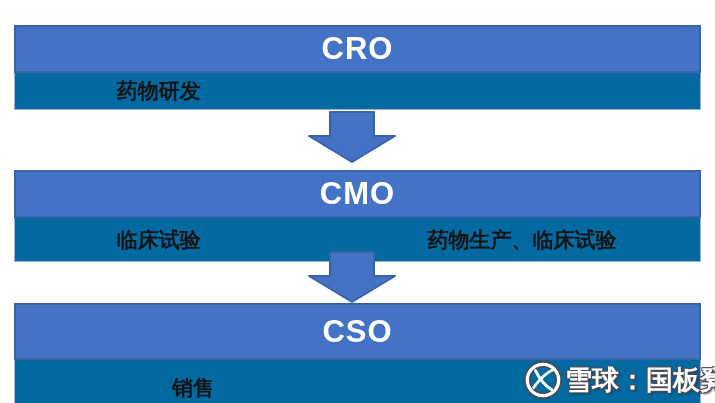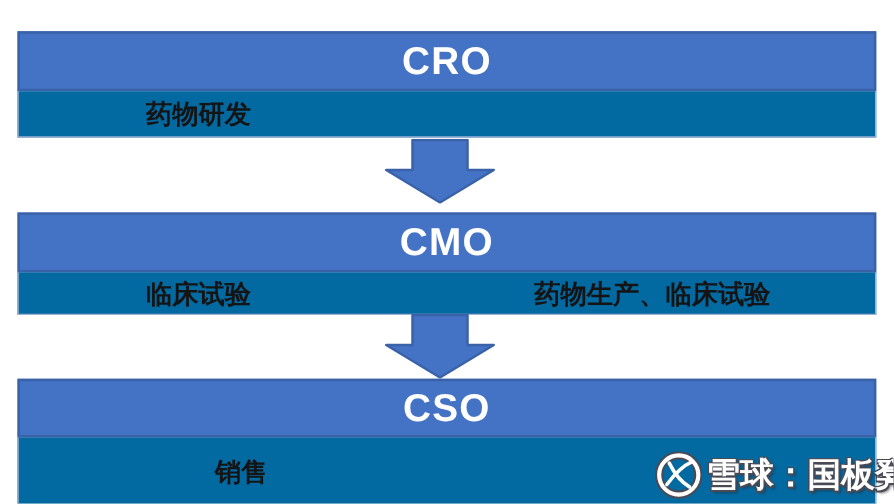--- a/index.html
+++ b/index.html
@@ -38,22 +38,22 @@
     position:absolute;
     top:50%;
     transform:translate(-50%,-50%);
     white-space:nowrap;
     color:#141414;
     font-weight:700;
     font-size:21px;
   }
   
   .b1 { top:25px; }  .b1 .hdr { height:48px; } .b1 .row { height:37px; }
-  .b2 { top:170px; } .b2 .hdr { height:48px; } .b2 .row { height:34px; }
-  .b3 { top:303px; } .b3 .hdr { height:47px; } .b3 .row { height:57px; }
+  .b2 { top:170px; } .b2 .hdr { height:48px; } .b2 .row { height:44px; }
+  .b3 { top:303px; } .b3 .hdr { height:57px; } .b3 .row { height:57px; }
   .arrow {
     position:absolute;
     left:308px;
     width:88px; height:52px;
   }
   .a1 { top:111px; }
   .a2 { top:251px; }
   
   .watermark {
     position:absolute;

